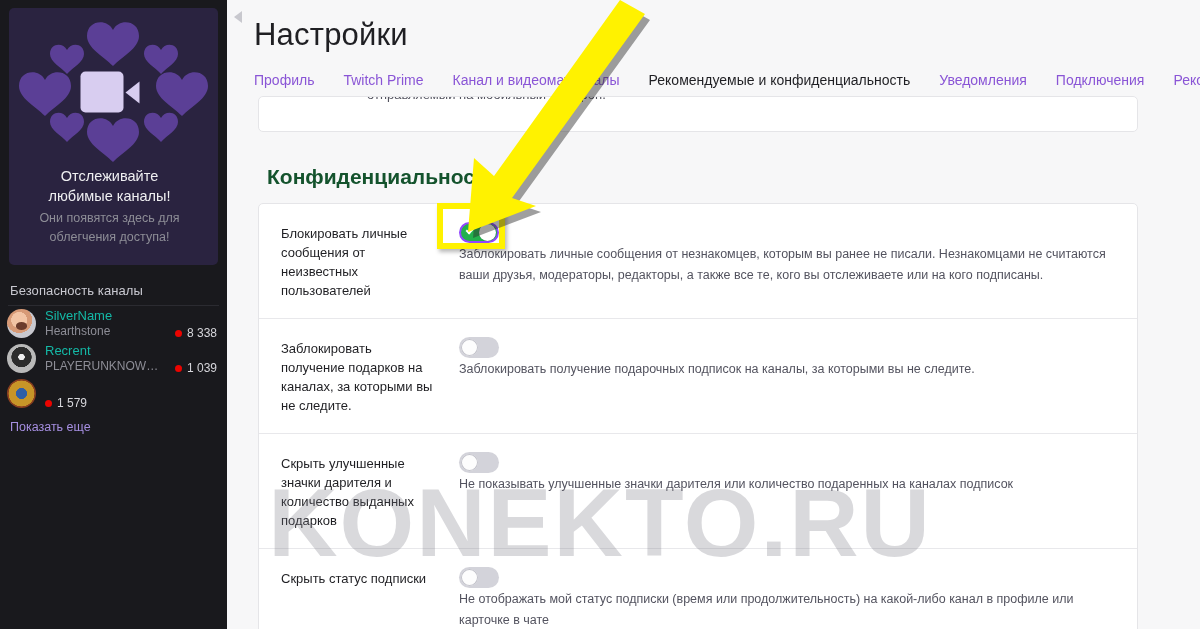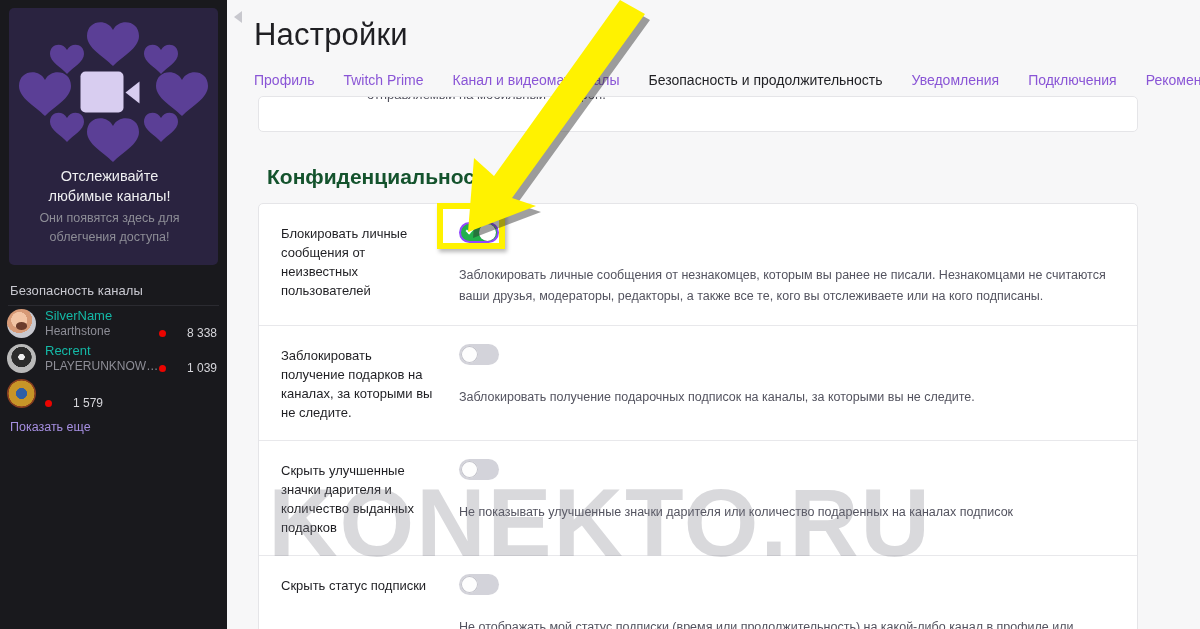--- a/index.html
+++ b/index.html
@@ -73,21 +73,21 @@
   .av1::after { content:""; position:absolute; left:30%; top:45%; width:38%; height:26%; background:#6b3b2c; border-radius:50%; }
   .av2 { background: radial-gradient(circle at 50% 45%, #efefef 0 14%, #2c2c2c 16% 46%, #b9b9b9 48% 100%); }
   .av3 { background: radial-gradient(circle at 50% 50%, #2f5fa8 0 26%, #c79528 28% 62%, #8a3f1f 64% 100%); }
   .chan-meta { flex: 1 1 auto; min-width: 0; line-height: 1.05; }
   .chan-name { font-size: 13px; color: #14b8a6; }
   .chan-game {
     font-size: 12px; color: #8d8d96; margin-top: 2px;
     white-space: nowrap; overflow: hidden; text-overflow: ellipsis;
     max-width: 120px;
   }
-  .chan-live { display: flex; align-items: center; gap: 21px; flex: 0 0 auto; align-self: flex-end; margin-bottom: 1px; }
+  .chan-live { display: flex; align-items: center; gap: 5px; flex: 0 0 auto; align-self: flex-end; margin-bottom: 1px; }
   .live-dot { width: 7px; height: 7px; border-radius: 50%; background: #eb0400; }
   .live-count { font-size: 12px; color: #d6d6db; }
   .show-more {
     font-size: 12.5px; color: #a58ee0; padding: 9px 10px 0 10px; cursor: pointer;
   }
 
   
   #main {
     position: absolute; left: 227px; top: 0;
     width: 973px; height: 629px;
@@ -177,21 +177,21 @@
     border: 2px solid #9146ff;
   }
   .toggle.on .knob { left: auto; right: 1px; top: 0px; width: 17px; height: 17px; }
   .toggle.on .check {
     position: absolute; left: 5px; top: 3px;
     width: 9px; height: 5px;
     border-left: 2px solid #fff; border-bottom: 2px solid #fff;
     transform: rotate(-45deg);
   }
   .setting-desc {
-    margin-top: 22px;
+    margin-top: 1px;
     font-size: 12.5px; color: #53535f; line-height: 21px;
     max-width: 700px;
   }
 
   
   .hl-box {
     position: absolute;
     left: 437px; top: 203px;
     width: 68px; height: 46px;
     border: 6px solid #fff200;
@@ -296,21 +296,21 @@
   <section id="main">
 
     <div class="collapse-arrow"></div>
 
     <h1 class="page-title">Настройки</h1>
 
     <nav class="tabs">
       <div class="tab">Профиль</div>
       <div class="tab">Twitch Prime</div>
       <div class="tab">Канал и видеоматериалы</div>
-      <div class="tab active">Безопасность и продолжительность</div>
+      <div class="tab active">Рекомендуемые и конфиденциальность</div>
       <div class="tab">Уведомления</div>
       <div class="tab">Подключения</div>
       <div class="tab">Рекомендации</div>
     </nav>
 
     <div class="content">
 
       <div class="card card-top-partial">
         <div class="partial-text">отправляемый на мобильный телефон.</div>
       </div>

